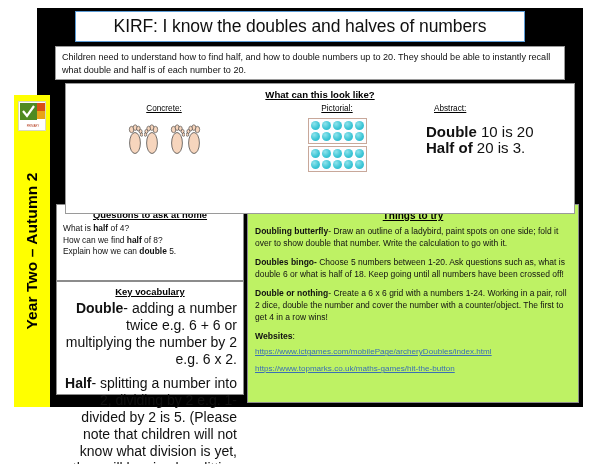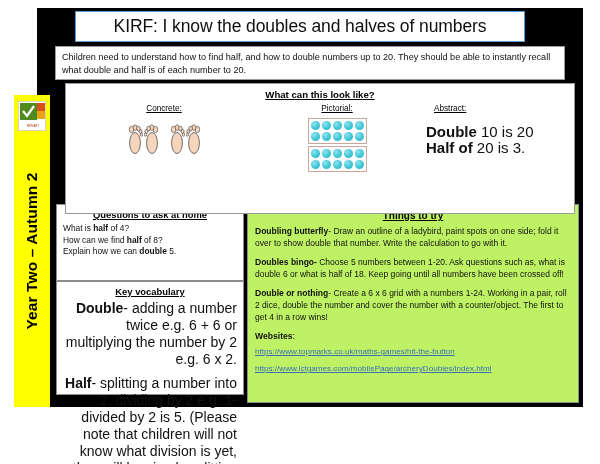--- a/index.html
+++ b/index.html
@@ -480,17 +480,17 @@
 
   <div class="col-right">
     <div class="sec-head big">Things to try</div>
 
     <p class="tpara"><b>Doubling butterfly</b><span>- Draw an outline of a ladybird, paint spots on one side; fold it over to show double that number. Write the calculation to go with it.</span></p>
     <p class="tpara"><b>Doubles bingo-</b><span> Choose 5 numbers between 1-20. Ask questions such as, what is double 6 or what is half of 18. Keep going until all numbers have been crossed off!</span></p>
     <p class="tpara"><b>Double or nothing</b><span>- Create a 6 x 6 grid with a numbers 1-24. Working in a pair, roll 2 dice, double the number and cover the number with a counter/object. The first to get 4 in a row wins!</span></p>
 
     <div class="websites-label"><span>Websites</span><span class="colon">:</span></div>
 
+    <a class="weblink" href="#">https://www.ictgames.com/mobilePage/archeryDoubles/index.html</a>
     <a class="weblink" href="#">https://www.topmarks.co.uk/maths-games/hit-the-button</a>
-    <a class="weblink" href="#">https://www.ictgames.com/mobilePage/archeryDoubles/index.html</a>
   </div>
 
 </div>
 
 </body></html>

